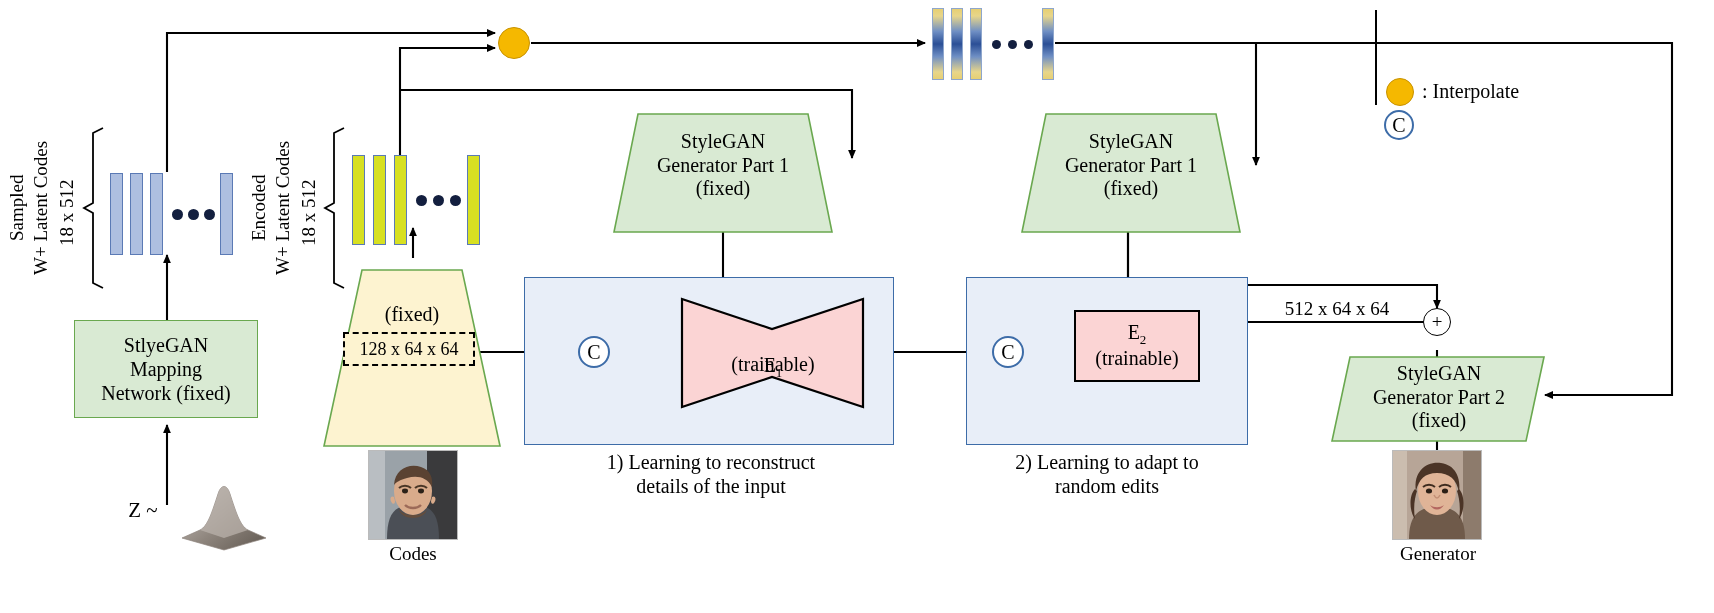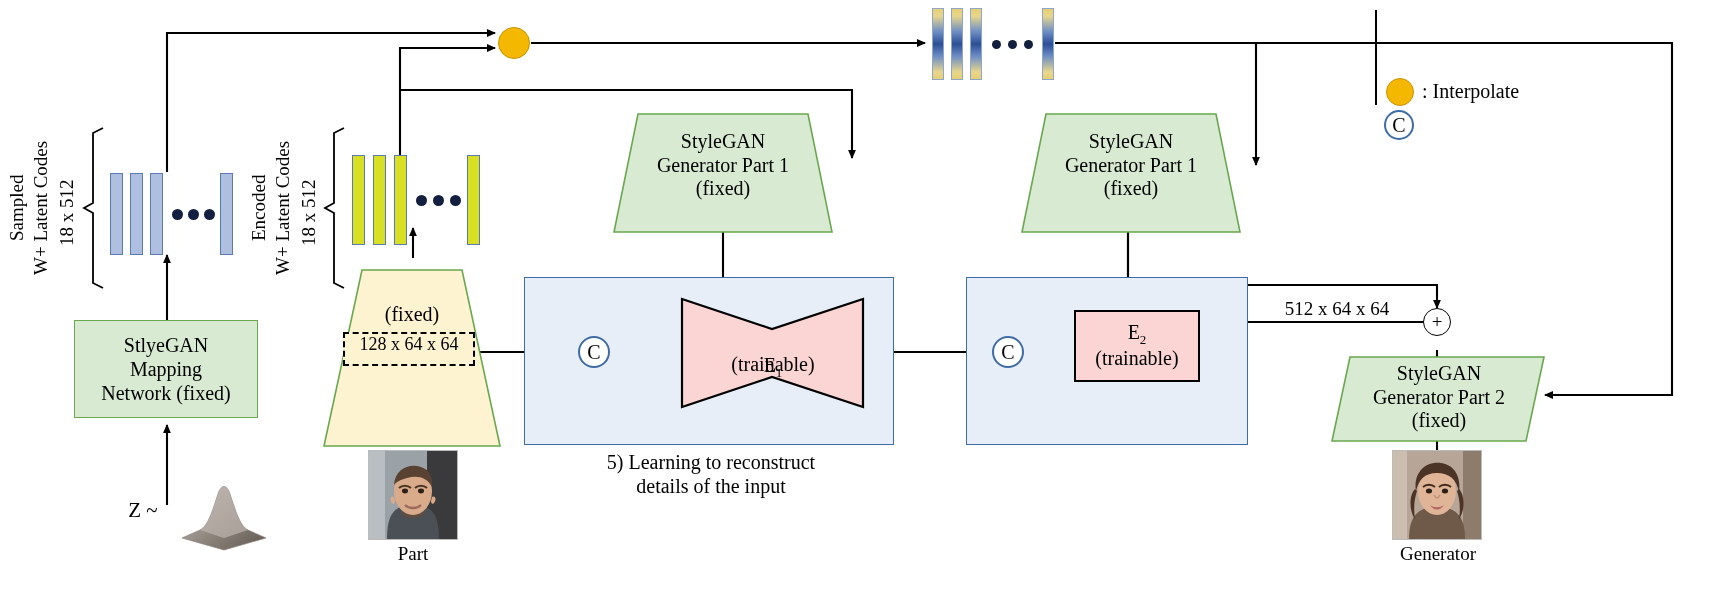--- a/index.html
+++ b/index.html
@@ -77,21 +77,21 @@
     flex-direction: column;
     font-size: 20px;
     line-height: 1.18;
   }
   .dashedbox {
     position: absolute;
     border: 2px dashed #000;
     background: #fdf3d0;
     box-sizing: border-box;
     display: flex;
-    align-items: flex-start;
+    align-items: center;
     justify-content: center;
     font-size: 18px;
   }
 
   
   .barsgroup { position: absolute; }
   .bar {
     position: absolute;
     box-sizing: border-box;
   }
@@ -313,21 +313,21 @@
       <path d="M25,46 C22,44 20,48 23,52 C25,54 26,52 26,50 Z" fill="#d9ab8b"></path>
       <path d="M63,46 C66,44 68,48 65,52 C63,54 62,52 62,50 Z" fill="#d9ab8b"></path>
       <ellipse cx="36" cy="40" rx="3" ry="2.4" fill="#2c2118"></ellipse>
       <ellipse cx="52" cy="40" rx="3" ry="2.4" fill="#2c2118"></ellipse>
       <path d="M30,37 C33,34 39,34 42,37" stroke="#4a3626" stroke-width="2" fill="none"></path>
       <path d="M46,37 C49,34 55,34 58,37" stroke="#4a3626" stroke-width="2" fill="none"></path>
       <path d="M36,54 C40,58 48,58 52,54" stroke="#9c6a58" stroke-width="2.4" fill="none"></path>
       <path d="M30,58 C34,66 54,66 58,58 C56,70 32,70 30,58 Z" fill="#6b4c36" opacity="0.75"></path>
     </svg>
   </div>
-  <div class="txt t19" style="left:363px; top:543px; width:100px;">Part</div>
+  <div class="txt t19" style="left:363px; top:543px; width:100px;">Codes</div>
 
   <svg class="abs" style="left:612px; top:112px;" width="222" height="122" viewBox="0 0 222 122" xmlns="http://www.w3.org/2000/svg">
     <polygon points="26,2 196,2 220,120 2,120" fill="#d9ead3" stroke="#6aa84f" stroke-width="1.6"></polygon>
   </svg>
   <div class="txt t20" style="left:632px; top:130px; width:182px;">StyleGAN
 Generator Part 1
 (fixed)</div>
 
   <div class="panel" style="left:524px; top:277px; width:370px; height:168px;"></div>
 
@@ -336,21 +336,21 @@
   </div>
 
   <svg class="abs" style="left:680px; top:297px;" width="185" height="112" viewBox="0 0 185 112" xmlns="http://www.w3.org/2000/svg">
     <polygon points="2,2 92,32 183,2 183,110 92,80 2,110" fill="#fbd4d4" stroke="#000" stroke-width="2.2"></polygon>
   </svg>
   <div class="txt t20" style="left:700px; top:330px; width:146px;">
     <span>E</span><span class="sub">1</span>
   </div>
   <div class="txt t20 bold" style="left:700px; top:353px; width:146px;">(trainable)</div>
 
-  <div class="txt t20" style="left:568px; top:451px; width:286px;">5) Learning to reconstruct
+  <div class="txt t20" style="left:568px; top:451px; width:286px;">1) Learning to reconstruct
 details of the input</div>
 
   <svg class="abs" style="left:1020px; top:112px;" width="222" height="122" viewBox="0 0 222 122" xmlns="http://www.w3.org/2000/svg">
     <polygon points="26,2 196,2 220,120 2,120" fill="#d9ead3" stroke="#6aa84f" stroke-width="1.6"></polygon>
   </svg>
   <div class="txt t20" style="left:1040px; top:130px; width:182px;">StyleGAN
 Generator Part 1
 (fixed)</div>
 
   <div class="panel" style="left:966px; top:277px; width:282px; height:168px;"></div>
@@ -359,20 +359,22 @@
     <span>C</span>
   </div>
 
   <div class="pinkbox" style="left:1074px; top:310px; width:126px; height:72px;">
     <div>
       <span>E</span><span class="sub">2</span>
     </div>
     <div class="bold">(trainable)</div>
   </div>
 
+  <div class="txt t20" style="left:962px; top:451px; width:290px;">2) Learning to adapt to
+random edits</div>
 
   <div class="txt t19" style="left:1262px; top:298px; width:150px;">512 x 64 x 64</div>
 
   <div class="circ-plus" style="left:1423px; top:308px;">
     <span>+</span>
   </div>
 
   <svg class="abs" style="left:1330px; top:355px;" width="216" height="88" viewBox="0 0 216 88" xmlns="http://www.w3.org/2000/svg">
     <polygon points="20,2 214,2 196,86 2,86" fill="#d9ead3" stroke="#6aa84f" stroke-width="1.6"></polygon>
   </svg>

